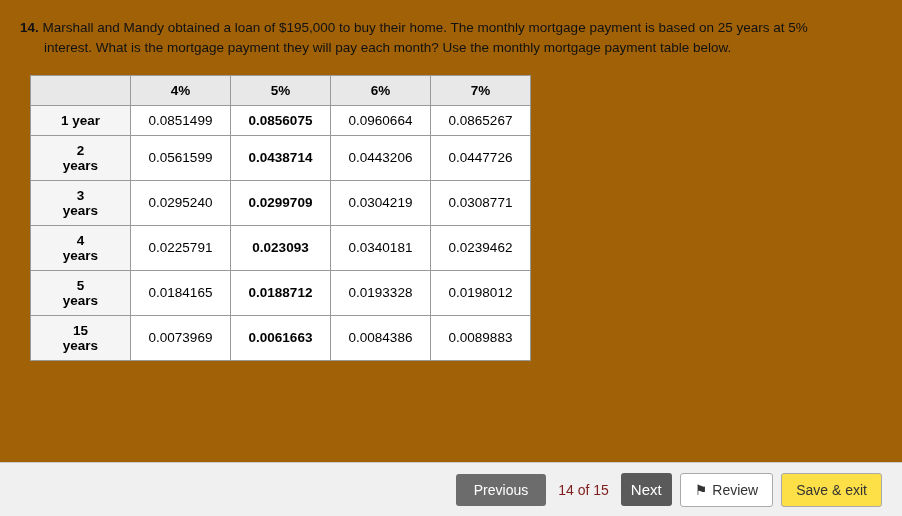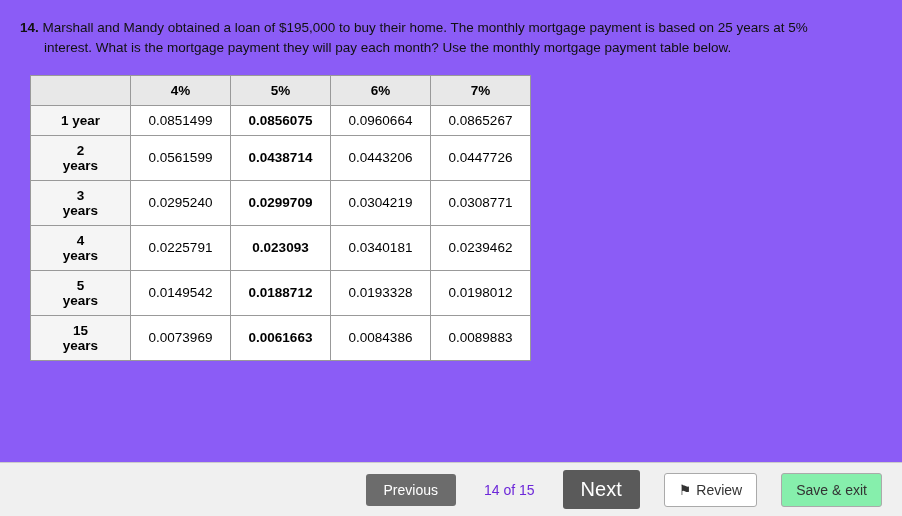--- a/index.html
+++ b/index.html
@@ -5,21 +5,21 @@
     * { box-sizing: border-box; margin: 0; padding: 0; }
     body {
       font-family: Arial, sans-serif;
       background: #f0f0f0;
       width: 902px;
       height: 516px;
       overflow: hidden;
       position: relative;
     }
     .main-content {
-      background: #8b5cf6;
+      background: #a16207;
       width: 902px;
       min-height: 516px;
       padding: 18px 20px 80px 20px;
     }
     .question-text {
       font-size: 13.5px;
       line-height: 1.5;
       color: #111;
       margin-bottom: 16px;
       padding-left: 24px;
@@ -63,60 +63,60 @@
       position: fixed;
       bottom: 0;
       left: 0;
       width: 902px;
       height: 54px;
       background: #f0f0f0;
       display: flex;
       align-items: center;
       justify-content: flex-end;
       padding: 0 20px;
-      gap: 24px;
+      gap: 8px;
       border-top: 1px solid #ccc;
     }
     .btn-previous {
       background: #6c6c6c;
       color: #fff;
       border: none;
       padding: 8px 18px;
       font-size: 14px;
       cursor: pointer;
       border-radius: 3px;
     }
     .pagination-label {
       font-size: 14px;
-      color: #6d28d9;
+      color: #7f1d1d;
       margin: 0 4px;
     }
     .btn-next {
       background: #5a5a5a;
       color: #fff;
       border: none;
-      padding: 8px 18px;
-      font-size: 20px;
+      padding: 8px 10px;
+      font-size: 15px;
       cursor: pointer;
       border-radius: 3px;
     }
     .btn-review {
       background: #fff;
       color: #333;
       border: 1px solid #aaa;
       padding: 8px 14px;
       font-size: 14px;
       cursor: pointer;
       border-radius: 3px;
       display: flex;
       align-items: center;
       gap: 5px;
     }
     .btn-save-exit {
-      background: #86efac;
+      background: #fde047;
       color: #333;
       border: 1px solid #aaa;
       padding: 8px 14px;
       font-size: 14px;
       cursor: pointer;
       border-radius: 3px;
     }
   </style>
 </head>
 <body>
@@ -162,21 +162,21 @@
           </tr>
           <tr>
             <td>4<br>years</td>
             <td>0.0225791</td>
             <td class="highlighted-col">0.023093</td>
             <td>0.0340181</td>
             <td>0.0239462</td>
           </tr>
           <tr>
             <td>5<br>years</td>
-            <td>0.0149542</td>
+            <td>0.0184165</td>
             <td class="highlighted-col">0.0188712</td>
             <td>0.0193328</td>
             <td>0.0198012</td>
           </tr>
           <tr>
             <td>15<br>years</td>
             <td>0.0073969</td>
             <td class="highlighted-col">0.0061663</td>
             <td>0.0084386</td>
             <td>0.0089883</td>

